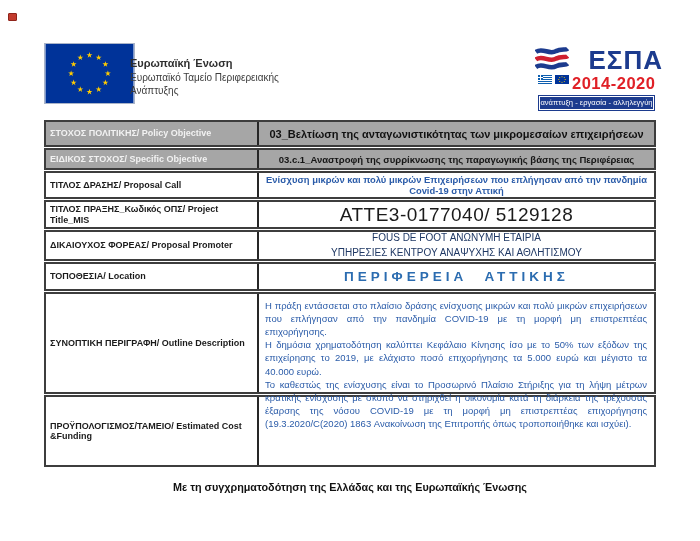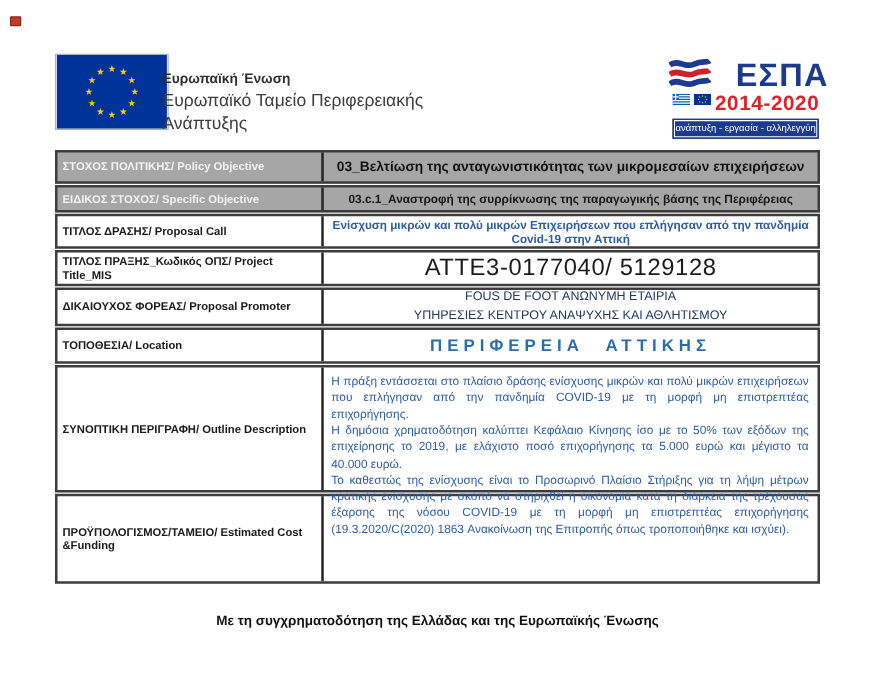--- a/index.html
+++ b/index.html
@@ -9,21 +9,21 @@
 
   
   .broken-icon{position:absolute;left:8px;top:13px;width:9px;height:8px;
                background:#c23b2e;border:1px solid #8f241b;border-radius:1px;}
 
   
   .eu-flag{position:absolute;left:44px;top:43px;width:91px;height:61px;border:1px solid #aab4c8;}
   .eu-flag svg{display:block;width:100%;height:100%;}
   .eu-text{position:absolute;left:130px;top:56px;line-height:1.32;}
   .eu-text .l1{font-size:11px;font-weight:bold;color:#2e2e2e;}
-  .eu-text .l2,.eu-text .l3{font-size:14px;color:#3c3c3c;}
+  .eu-text .l2,.eu-text .l3{font-size:10px;color:#3c3c3c;}
 
   
   .espa{position:absolute;right:37px;top:46px;width:128px;}
   .espa-top{display:flex;align-items:center;gap:20px;}
   .espa-title{font-size:26px;font-weight:bold;color:#1c3b8e;letter-spacing:1px;line-height:1;}
   .espa-mid{display:flex;align-items:flex-start;gap:3px;margin:2px 0 0 3px;}
   .mini-flag{display:block;}
   .espa-period{font-size:16.5px;font-weight:bold;color:#e02027;letter-spacing:0.5px;line-height:1;}
   .espa-banner{margin:3px 0 0 3px;width:117px;background:#1c3b8e;color:#fff;font-size:7.6px;
                text-align:center;padding:2.5px 0 3px 0;border:1px solid #1c3b8e;
@@ -51,21 +51,21 @@
   .v8{padding:0;align-items:stretch;}
   .cost-grid{display:grid;grid-template-columns:41% 59%;grid-template-rows:21px 1fr;width:100%;}
   .cg-h{display:flex;align-items:center;justify-content:center;border-bottom:2px solid #3d3d3d;
         font-size:9px;font-weight:bold;color:#222;}
   .cg-left{border-right:2px solid #3d3d3d;}
   .cg-note{font-weight:normal;color:#7a7a7a;}
   .cg-v{display:flex;align-items:center;justify-content:center;}
   .cg-fund{font-size:12.5px;font-weight:bold;color:#111;}
   .cg-cost{font-size:17px;color:#1a1a1a;padding-top:8px;}
 
-  .footer{position:absolute;left:0;top:491px;width:700px;text-align:center;
+  .footer{position:absolute;left:0;top:481px;width:700px;text-align:center;
           font-size:10.8px;font-weight:bold;color:#111;}
 </style>
 </head>
 <body>
 
 <div class="page">
 
   <div class="broken-icon"></div>
 
   <div class="eu-flag">

